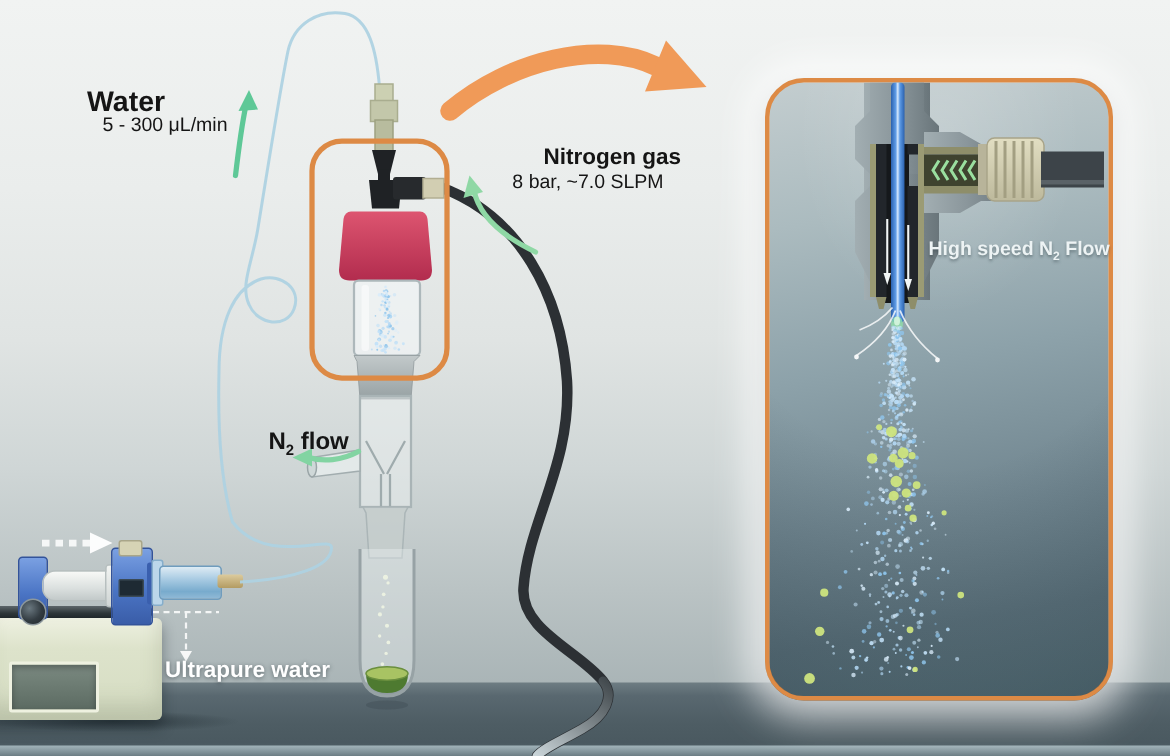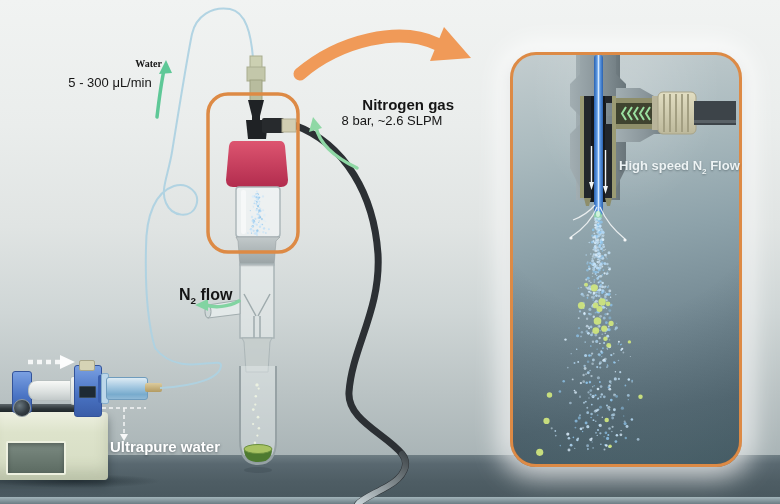--- a/index.html
+++ b/index.html
@@ -42,21 +42,21 @@
   
   .inset-panel{position:absolute;left:510px;top:52px;width:232px;height:415px;box-sizing:border-box;
     border:3px solid #dd8a45;border-radius:26px;
     background:linear-gradient(170deg,#c3cdcf 0%,#abbbbf 22%,#8da2aa 45%,#718690 68%,#5f747e 85%,#597179 100%);
     box-shadow:0 0 26px 10px rgba(255,255,255,.8), 0 5px 12px rgba(35,50,55,.3);}
   .inset-panel::after{content:"";position:absolute;inset:0;border-radius:22px;
     background:radial-gradient(140% 100% at 50% 8%, rgba(255,255,255,.18) 0%, rgba(255,255,255,0) 30%, rgba(15,35,45,0) 55%, rgba(15,35,45,.28) 100%);}
   svg.layer{position:absolute;left:0;top:0;pointer-events:none;}
   
   .lbl{position:absolute;color:#151515;line-height:1.15;white-space:nowrap;}
-  .water-title{left:58px;top:58px;width:104px;text-align:right;font-weight:bold;font-size:10px;font-family:Liberation Serif, serif;}
+  .water-title{left:58px;top:58px;width:104px;text-align:left;font-weight:bold;font-size:19px;}
   .water-rate{left:46px;top:76px;width:128px;text-align:center;font-size:13px;}
   .nitro-title{left:330px;top:96px;width:124px;text-align:right;font-weight:bold;font-size:15px;}
   .nitro-spec{left:326px;top:114px;width:132px;text-align:center;font-size:13px;}
   .n2flow{left:179px;top:286px;font-weight:bold;font-size:16px;}
   .highspeed{left:619px;top:159px;font-weight:bold;font-size:13px;color:#edf3f4;text-shadow:0 1px 2px rgba(30,45,50,.4);}
   .ultrapure{left:110px;top:438px;font-weight:bold;font-size:15px;color:#ffffff;text-shadow:0 1px 3px rgba(20,30,35,.5);text-align:center;}
   sub{font-size:.62em;}
 </style>
 </head>
 <body>
@@ -915,18 +915,18 @@
           <circle cx="605.4" cy="338.8" r="2.22" fill="#cde47e" opacity="0.95"></circle>
           <circle cx="604.2" cy="328.7" r="3.11" fill="#cde47e" opacity="0.95"></circle>
           <circle cx="594.3" cy="287.8" r="3.63" fill="#cde47e" opacity="0.95"></circle>
         </g>
     </g>
   </svg>
 
   <div class="lbl water-title">Water</div>
   <div class="lbl water-rate">5 - 300 μL/min</div>
   <div class="lbl nitro-title">Nitrogen gas</div>
-  <div class="lbl nitro-spec">8 bar, ~2.6 SLPM</div>
+  <div class="lbl nitro-spec">8 bar, ~7.0 SLPM</div>
   <div class="lbl n2flow"><span>N</span><sub>2</sub><span> flow</span></div>
   <div class="lbl highspeed"><span>High speed N</span><sub>2</sub><span> Flow</span></div>
   <div class="lbl ultrapure">Ultrapure water</div>
 
 </div>
 
 </body></html>

